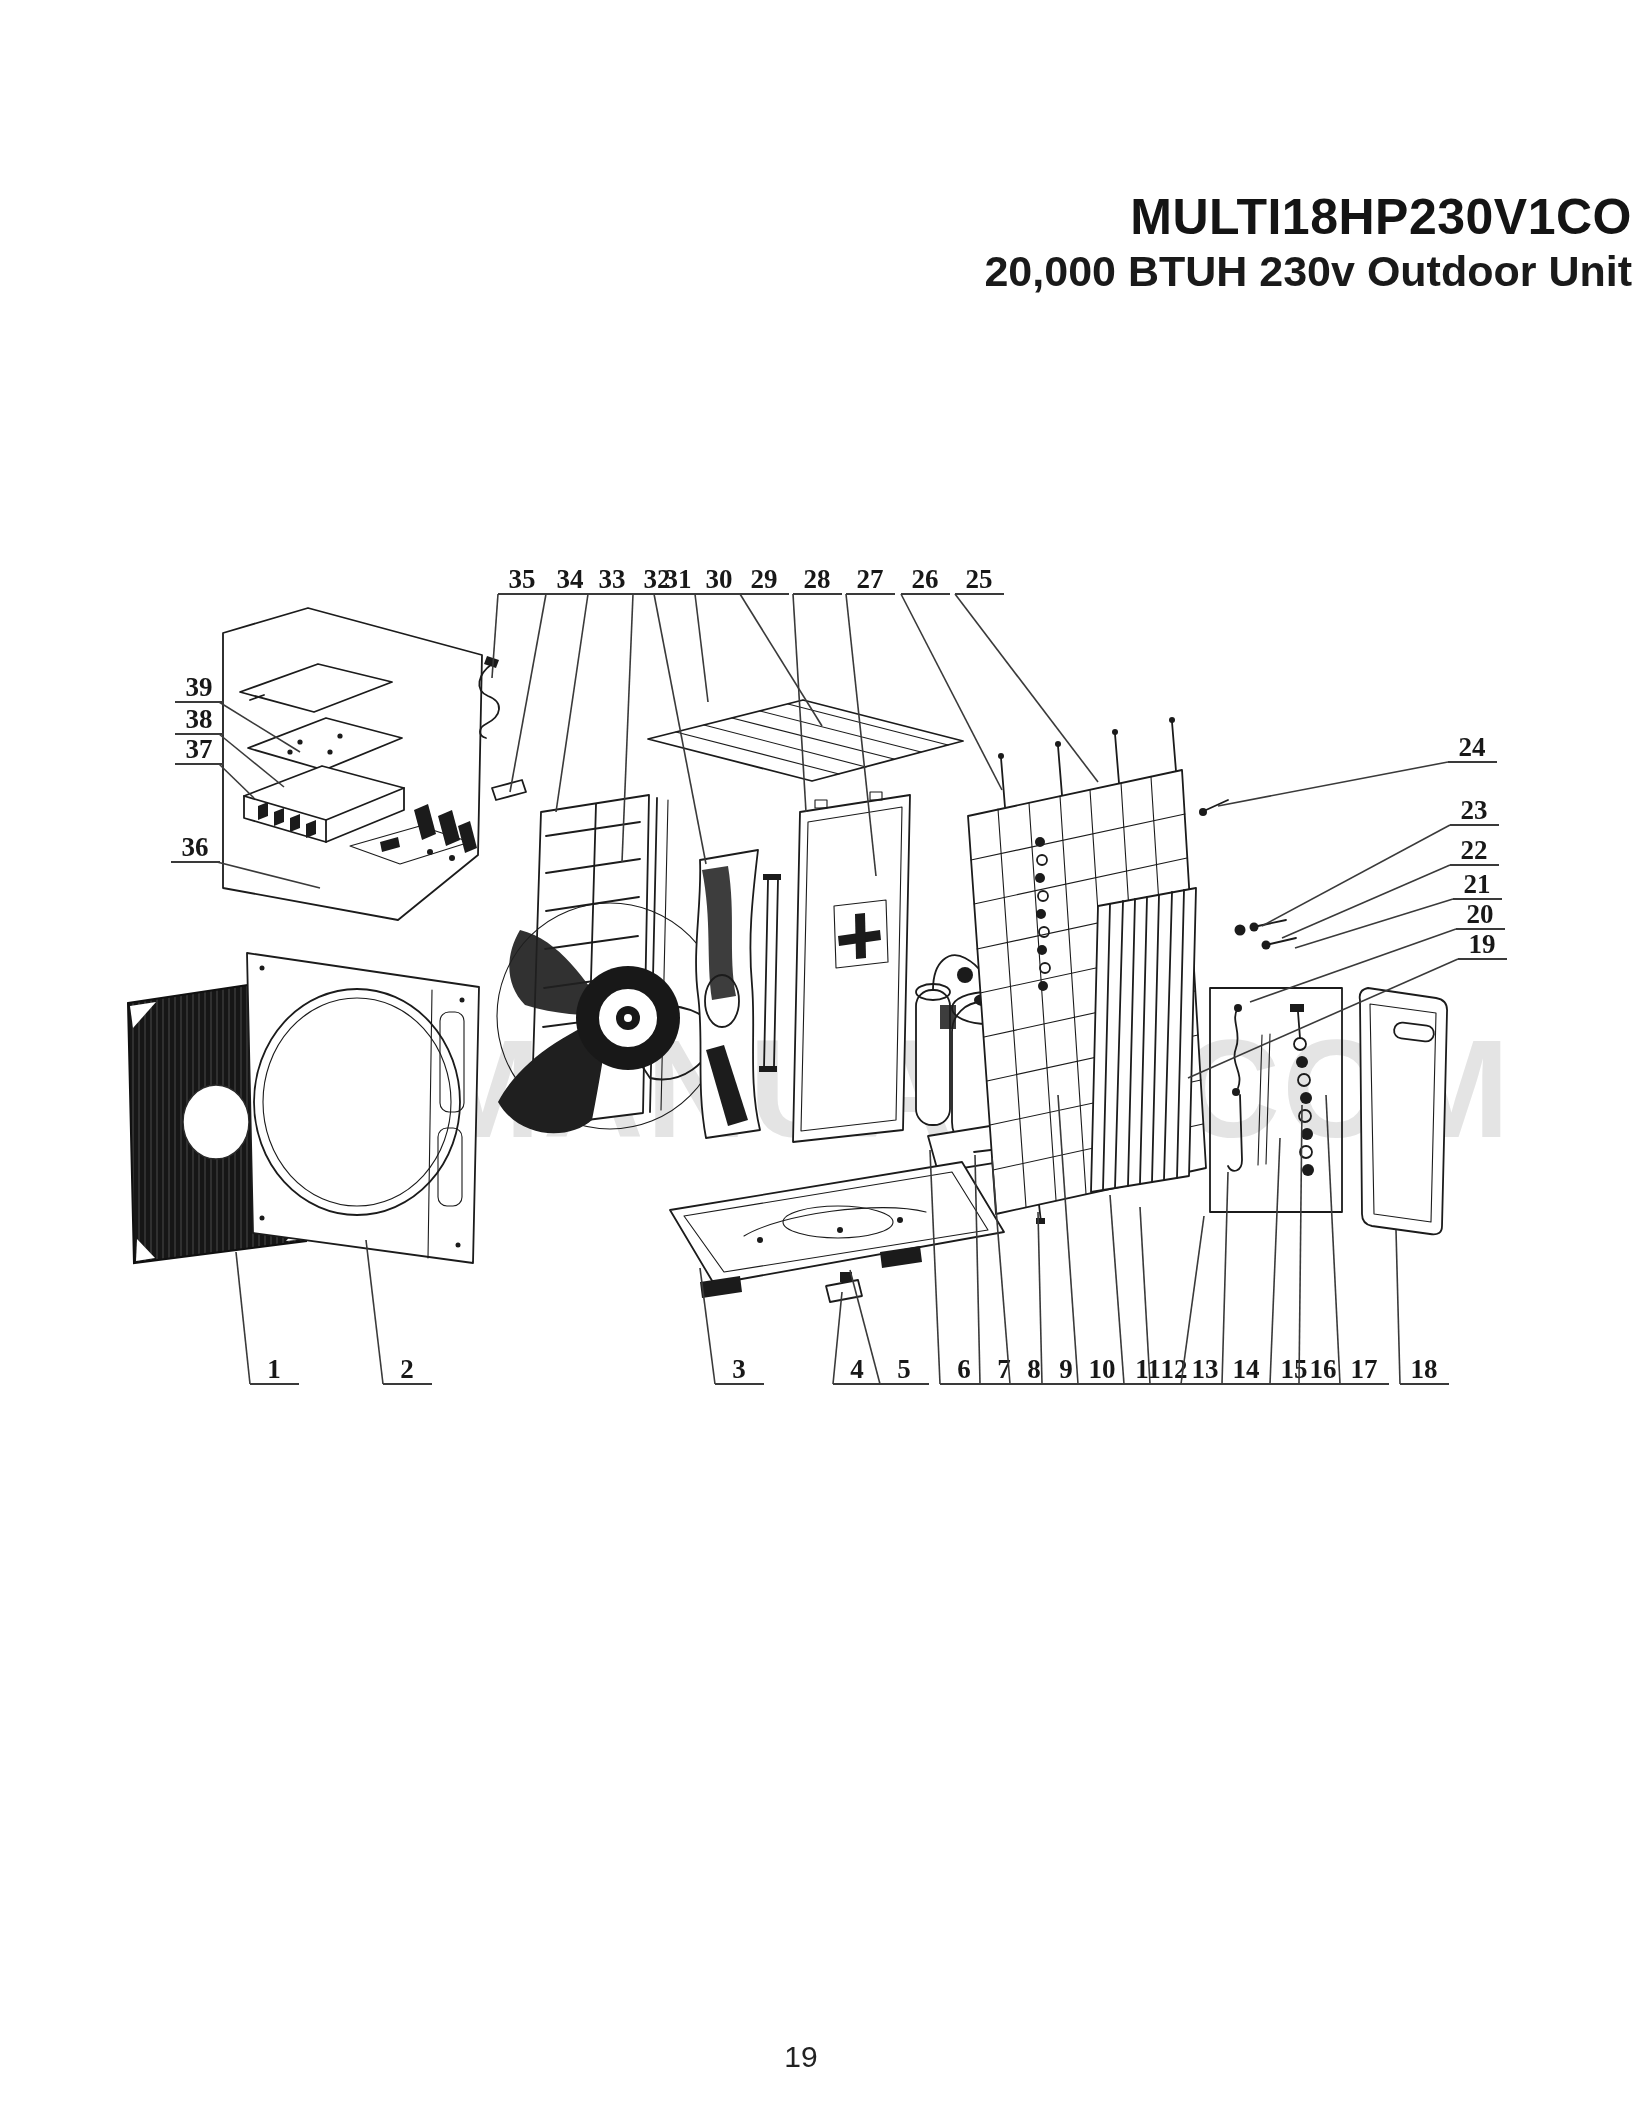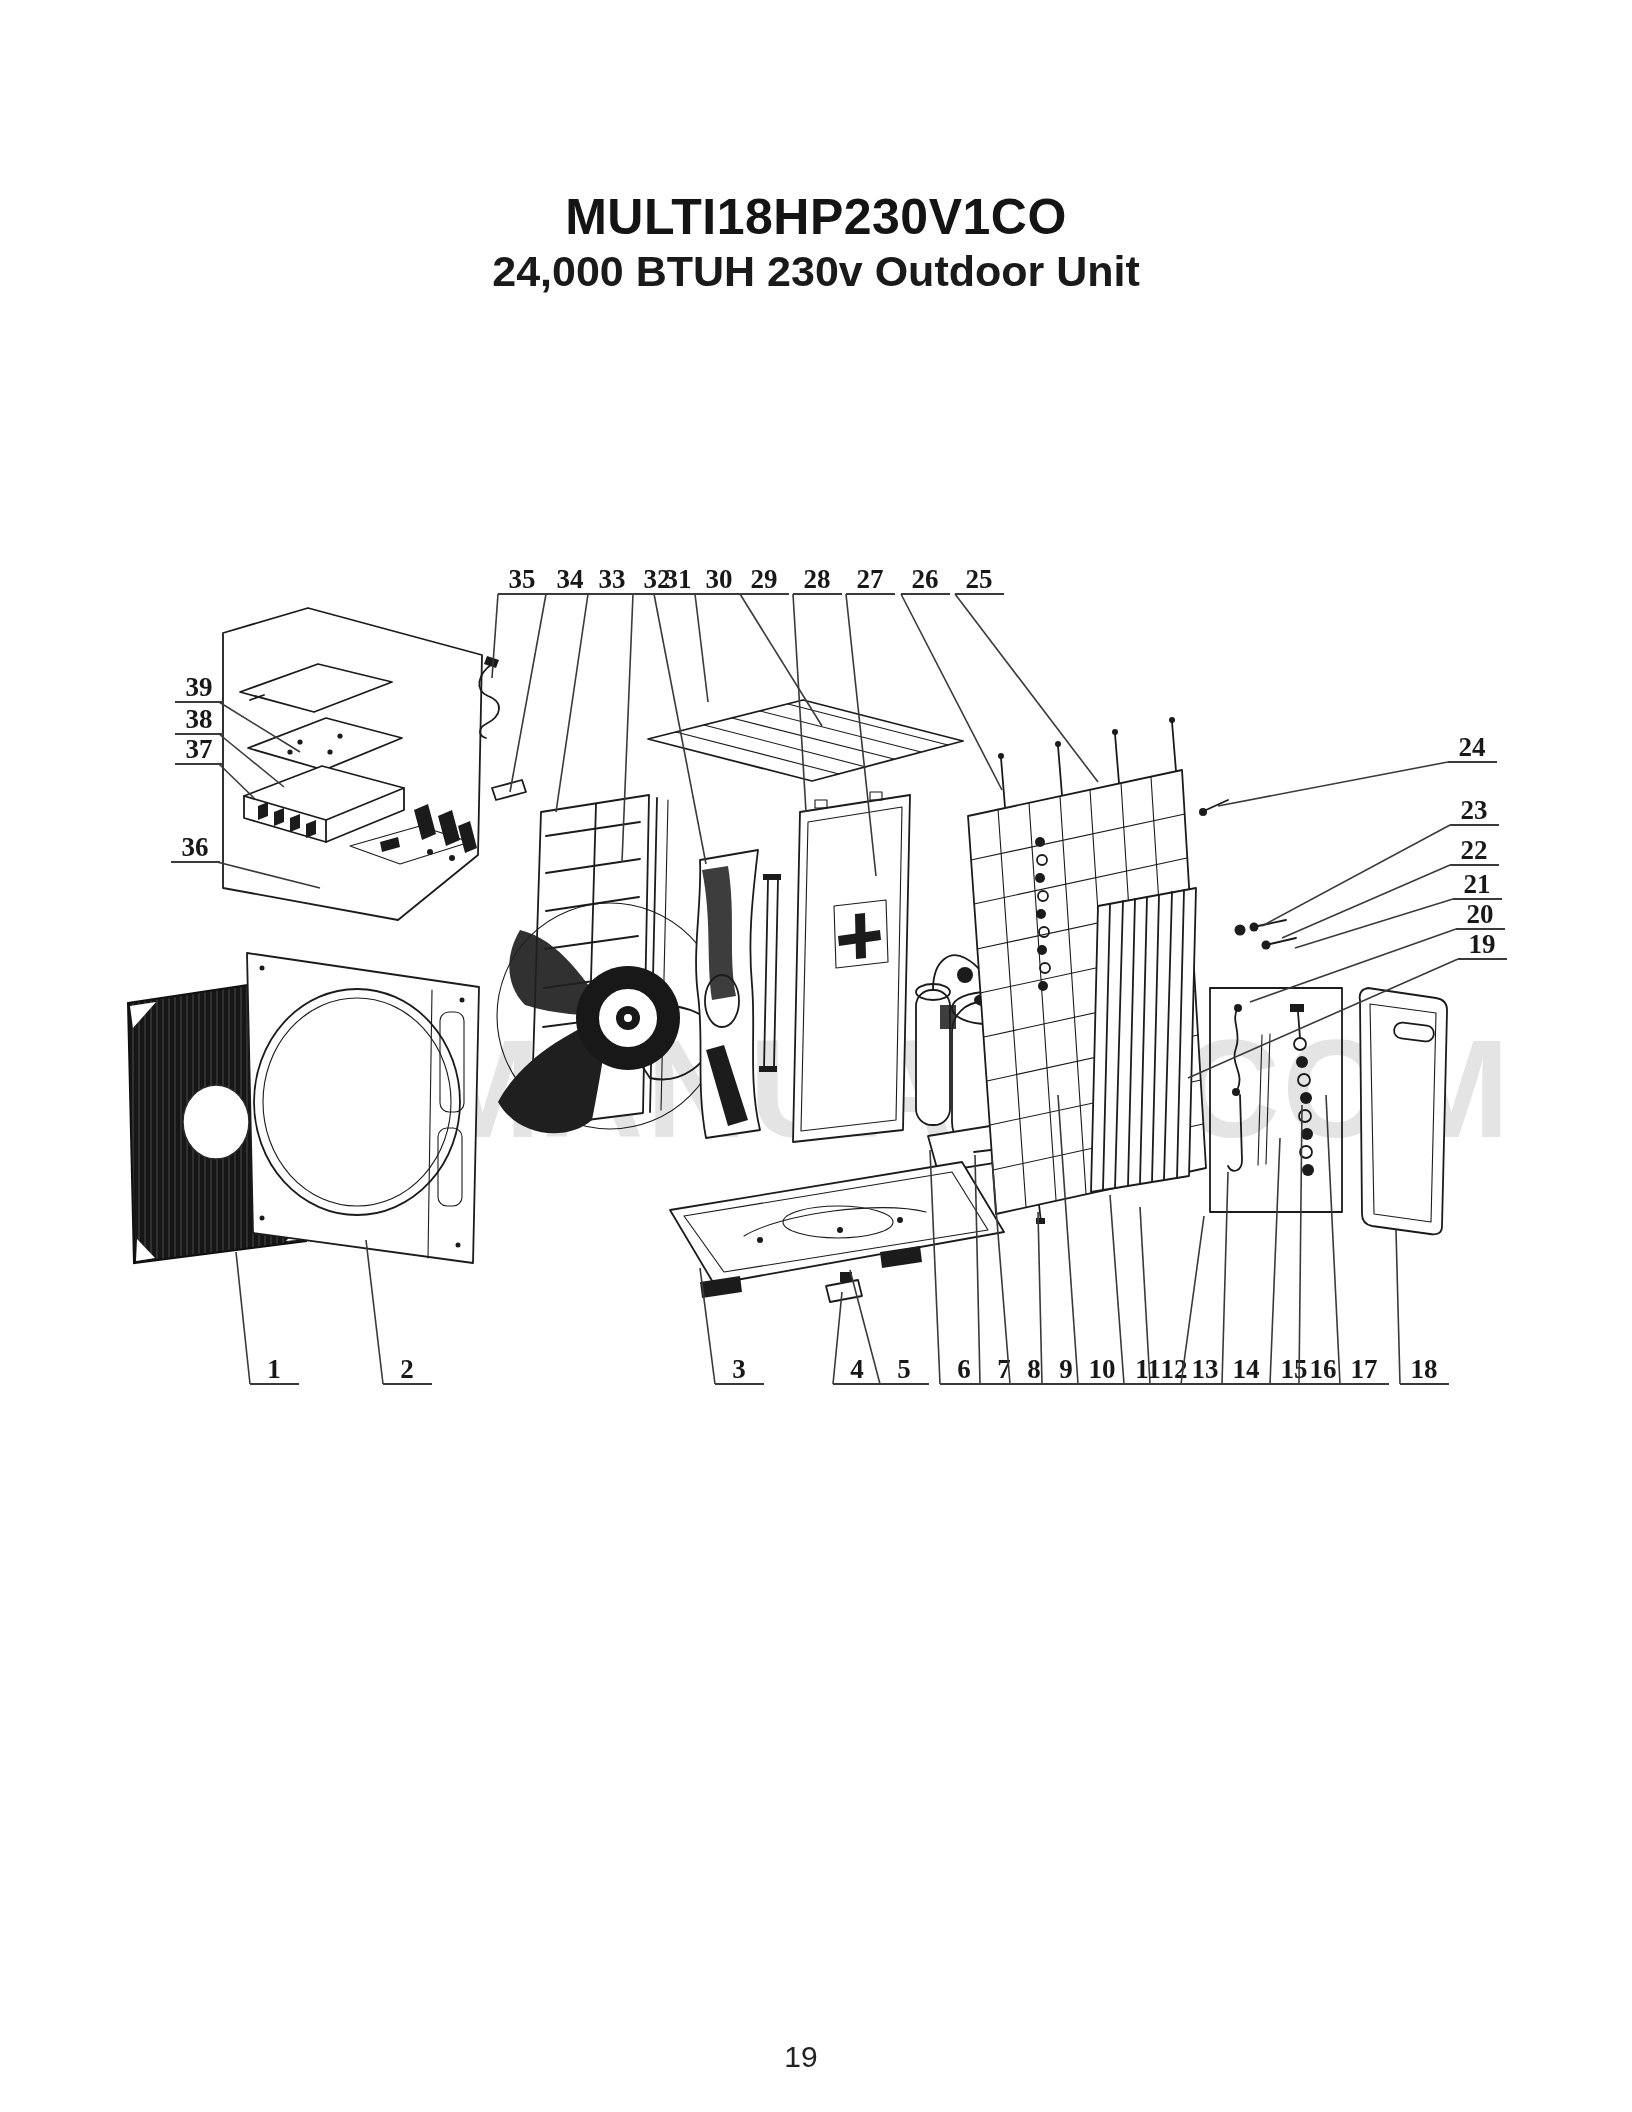--- a/index.html
+++ b/index.html
@@ -1,20 +1,20 @@
 <!DOCTYPE html>
 <html><head>
 <meta charset="utf-8">
 <style>
   html,body{margin:0;padding:0;}
   body{
     width:1632px;height:2112px;position:relative;background:#ffffff;overflow:hidden;
     font-family:"Liberation Sans",sans-serif;color:#111;
   }
-  .header{position:absolute;top:192px;left:0;right:0;text-align:center;z-index:3;}
+  .header{position:absolute;top:192px;left:0;right:0;text-align:right;z-index:3;}
   .title{font-size:50px;font-weight:700;letter-spacing:.5px;color:#141414;line-height:1.0;}
   .subtitle{font-size:43px;font-weight:700;color:#1a1a1a;margin-top:8px;line-height:1.0;}
   .watermark{
     position:absolute;top:1008px;left:218px;z-index:1;
     font-size:140px;font-weight:700;letter-spacing:2px;color:#e4e4e4;
     white-space:nowrap;user-select:none;
   }
   svg.diagram{position:absolute;top:0;left:0;z-index:2;}
   .page-number{position:absolute;top:2040px;left:0;right:30px;text-align:center;font-size:30px;color:#222;z-index:3;}
   
@@ -26,21 +26,21 @@
   .underline{stroke:#3a3a3a;stroke-width:2.2;}
   .callout-num{font:700 27px "Liberation Serif",serif;fill:#181818;text-anchor:middle;}
 </style>
 </head>
 <body>
 
 <div class="watermark">ACMANUALS.COM</div>
 
 <div class="header">
   <div class="title">MULTI18HP230V1CO</div>
-  <div class="subtitle">24,000 BTUH 230v Outdoor Unit</div>
+  <div class="subtitle">20,000 BTUH 230v Outdoor Unit</div>
 </div>
 
 <svg class="diagram" width="1632" height="2112" viewBox="0 0 1632 2112" xmlns="http://www.w3.org/2000/svg">
 
   <g>
     <polygon class="p" points="223,633 308,608 482,655 478,855 398,920 223,888"></polygon>
     <polygon class="pw" points="240,692 318,664 392,682 314,712"></polygon>
     <line class="p" x1="250" y1="700" x2="264" y2="695" stroke-width="3"></line>
     <polygon class="pw" points="248,748 326,718 402,738 324,770"></polygon>
     <circle class="dark" cx="300" cy="742" r="2.6"></circle>

